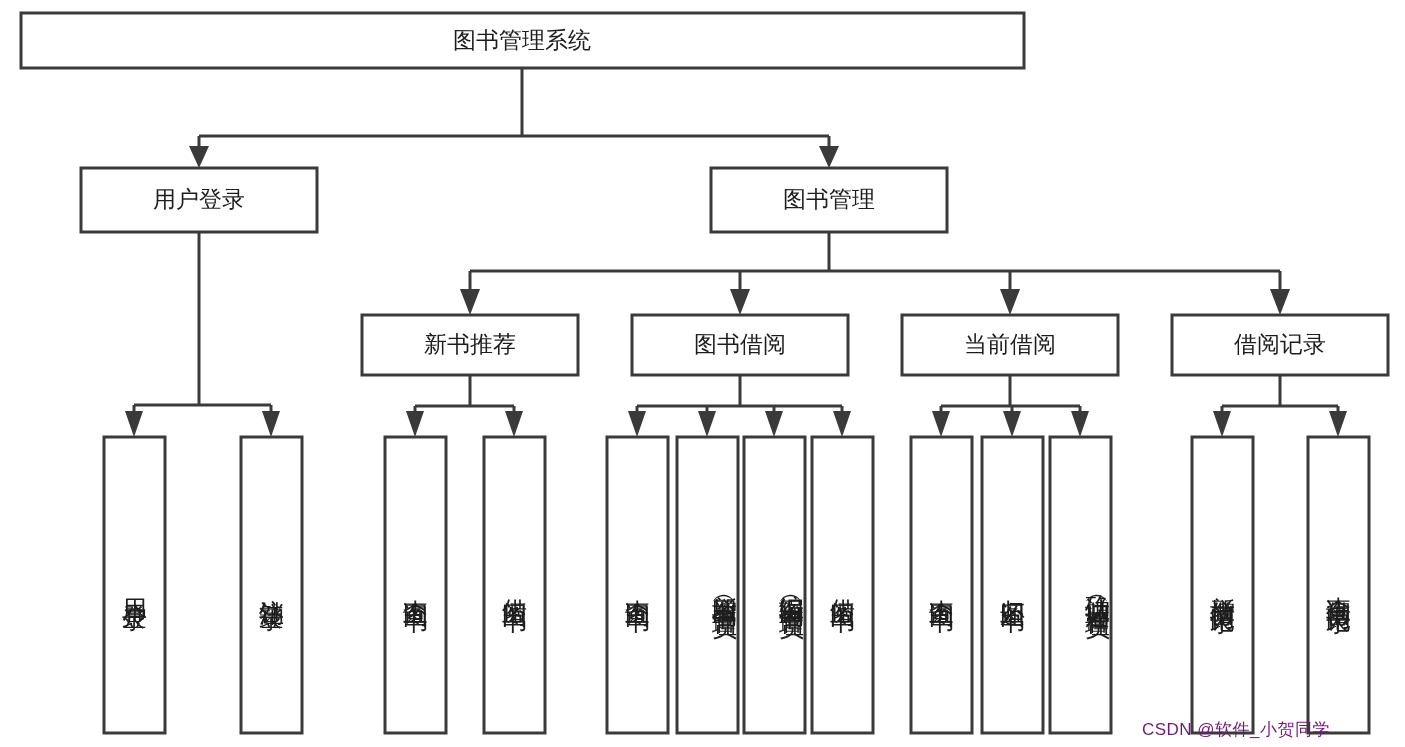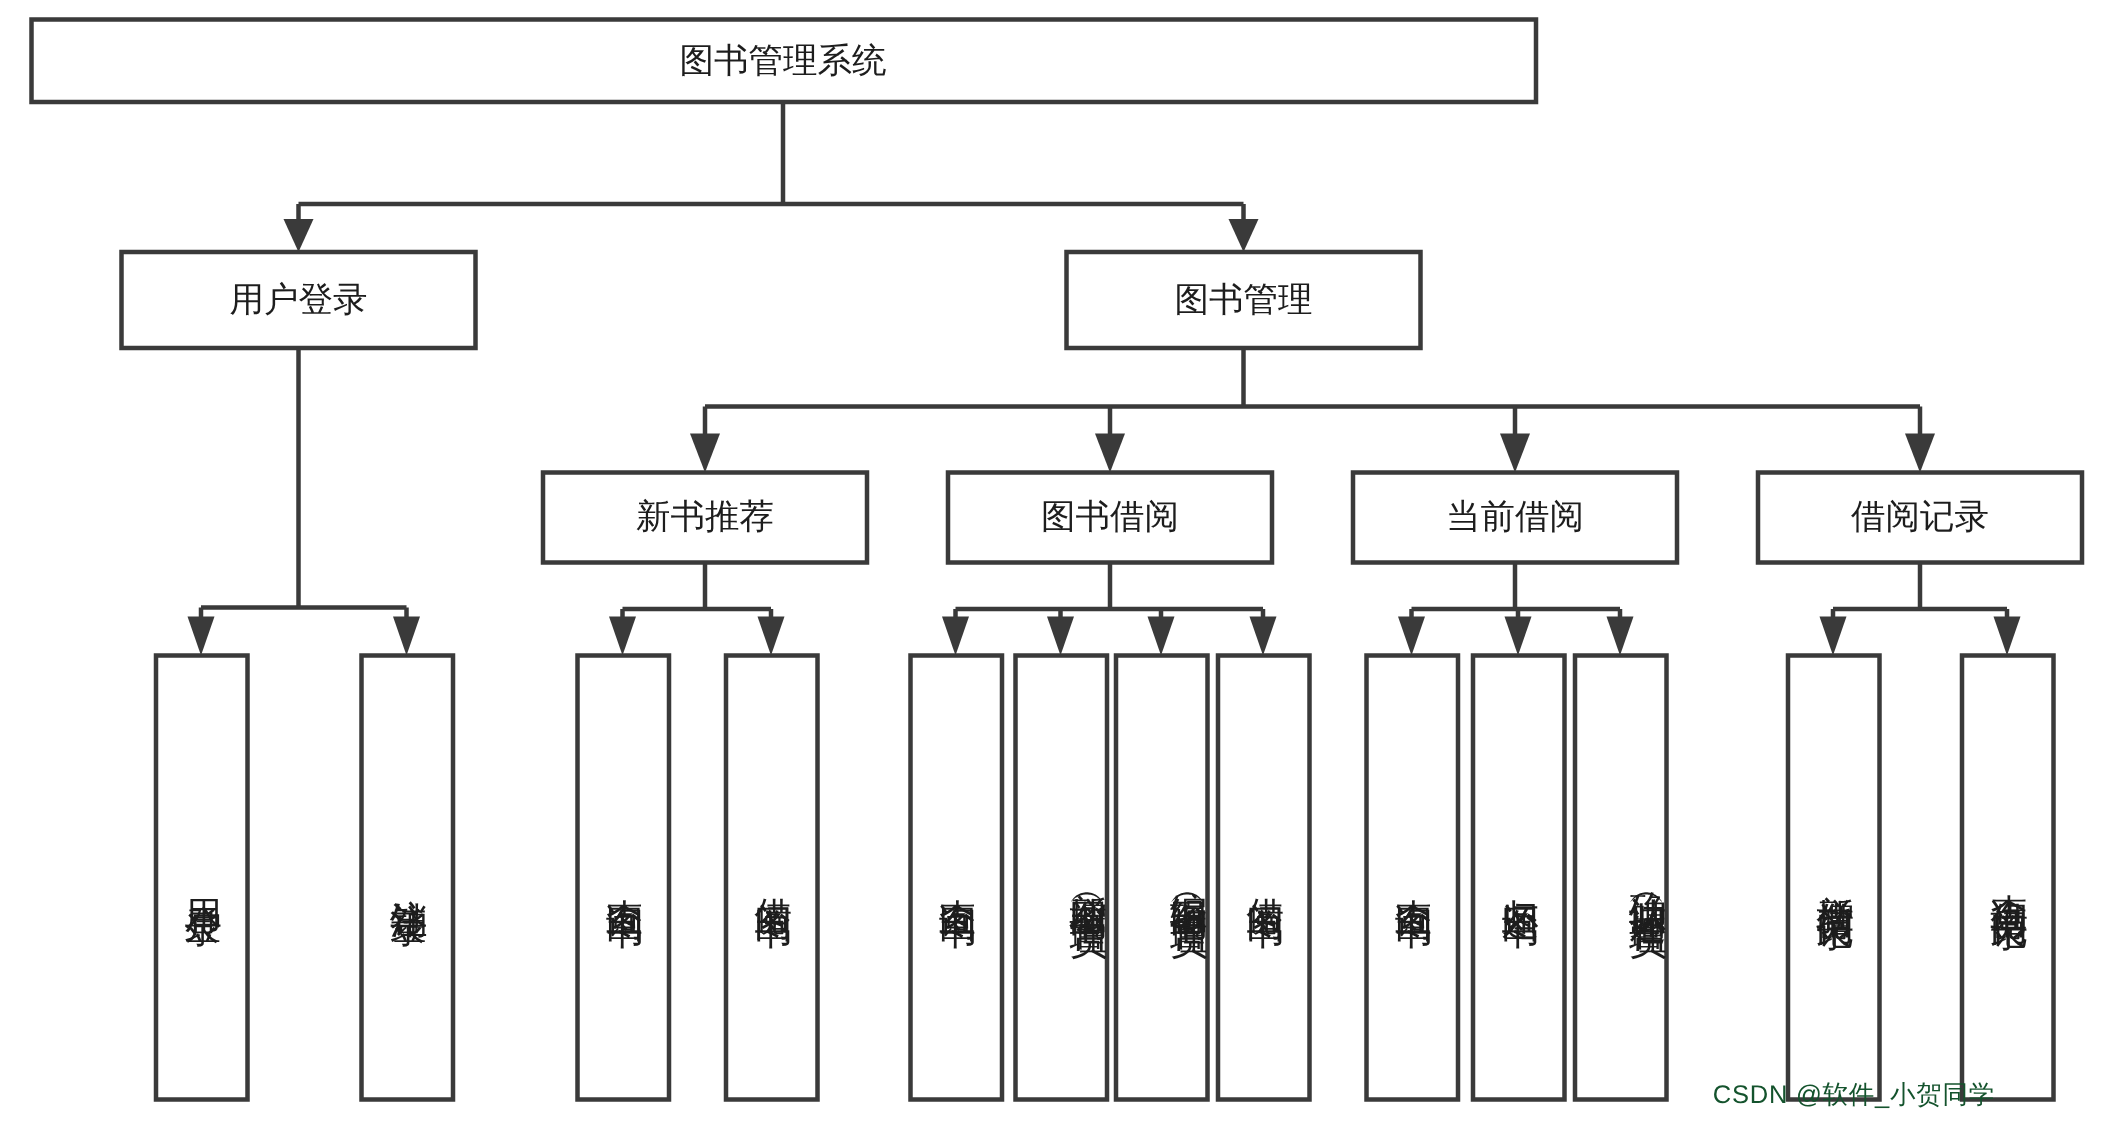--- a/index.html
+++ b/index.html
@@ -63,21 +63,21 @@
     text-align: center;
     white-space: nowrap;
     pointer-events: none;
   }
   .watermark {
     position: absolute;
     right: 14px;
     bottom: 6px;
     font-family: "Liberation Sans", "DejaVu Sans", sans-serif;
     font-size: 17px;
-    color: #14532d;
+    color: #701a75;
     white-space: nowrap;
     letter-spacing: 0.5px;
   }
 </style>
 </head>
 <body>
 
 <div id="diagram-root">
 
   <svg class="diagram-canvas" viewBox="0 0 1405 747">

